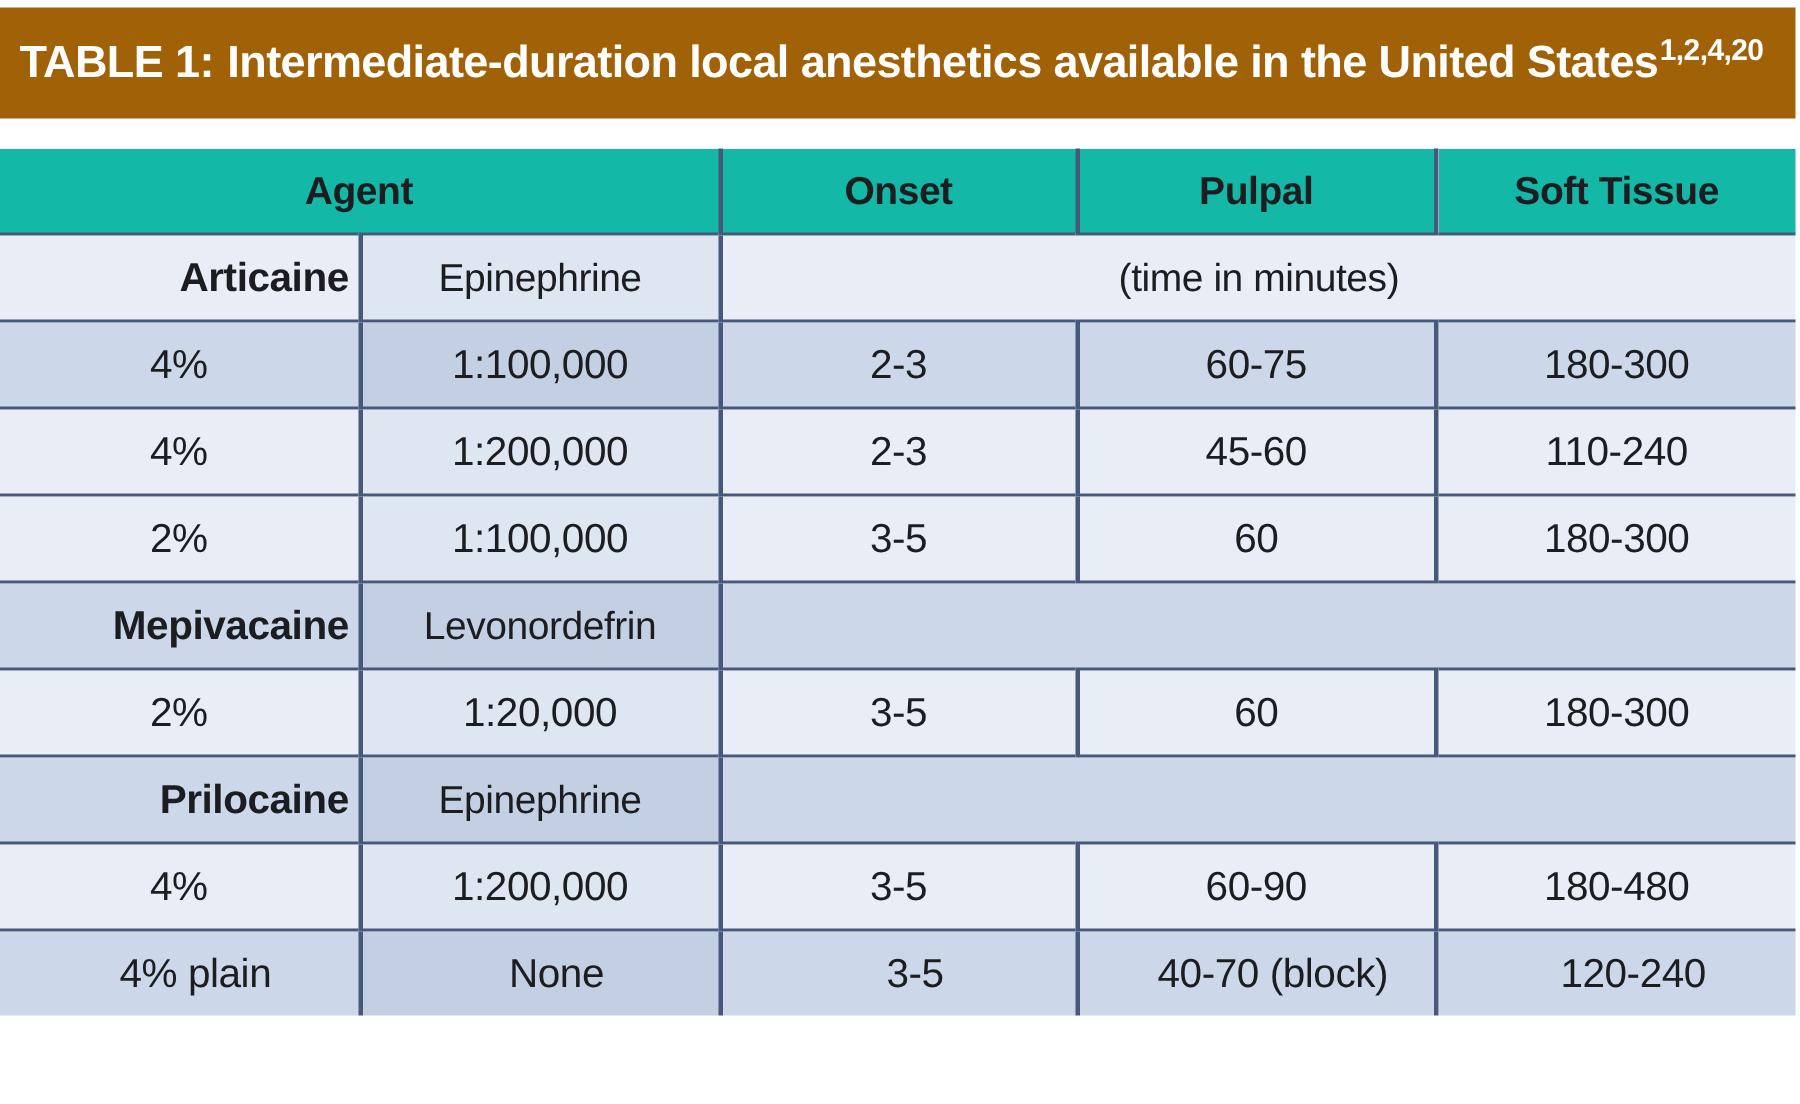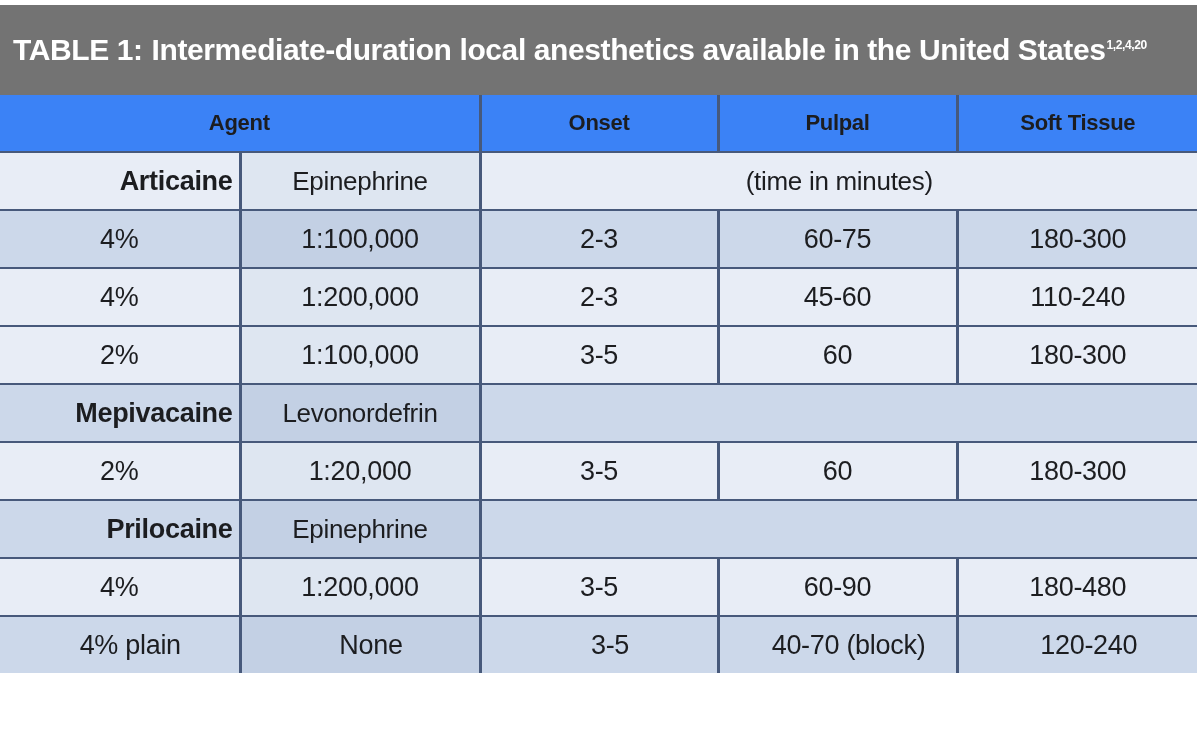--- a/index.html
+++ b/index.html
@@ -4,43 +4,43 @@
 <style>
   html,body{margin:0;padding:0;}
   body{
     width:1200px;height:736px;background:#ffffff;
     font-family:"Liberation Sans", sans-serif;
     color:#1c1d20;
     -webkit-font-smoothing:antialiased;
   }
   .page{padding-top:5px;width:1197px;}
   .titlebar{
-    background:#737373;color:#ffffff;height:90px;
+    background:#a16207;color:#ffffff;height:74px;
     display:flex;align-items:center;
     padding:0 13px;box-sizing:border-box;
     font-size:30px;font-weight:bold;letter-spacing:-0.4px;
-    margin-bottom:0;
+    margin-bottom:20px;
   }
   .titlebar .tprefix{margin-right:9px;white-space:nowrap;}
   .titlebar .ttext{white-space:nowrap;}
-  .titlebar sup{font-size:12px;line-height:0;vertical-align:super;margin-left:1px;}
+  .titlebar sup{font-size:20px;line-height:0;vertical-align:super;margin-left:1px;}
   table.anesthetics{
     border-collapse:collapse;table-layout:fixed;
     width:1197px;
   }
   col.c1{width:240px;} col.c2{width:240px;} col.c3{width:238px;} col.c4{width:239px;} col.c5{width:240px;}
   td,th{
     height:56px;padding:0 6px;text-align:center;vertical-align:middle;
     border-right:3px solid #47597b;border-bottom:2px solid #47597b;
     font-size:27px;font-weight:normal;letter-spacing:-0.3px;
     overflow:hidden;
   }
   td:last-child,th:last-child{border-right:none;}
   tr:last-child td{border-bottom:none;padding-left:28px;}
-  tr.hdr th{background:#3b82f6;font-weight:bold;font-size:22px;}
+  tr.hdr th{background:#14b8a6;font-weight:bold;font-size:26px;}
   tr.r-light td{background:#e8edf6;}
   tr.r-light td.tint{background:#dee6f1;}
   tr.r-dark td{background:#ccd8ea;}
   tr.r-dark td.tint{background:#c3d0e4;}
   td.agent-name{font-weight:bold;text-align:right;}
   td.ital{font-size:26px;}
 </style>
 </head>
 <body>
 

